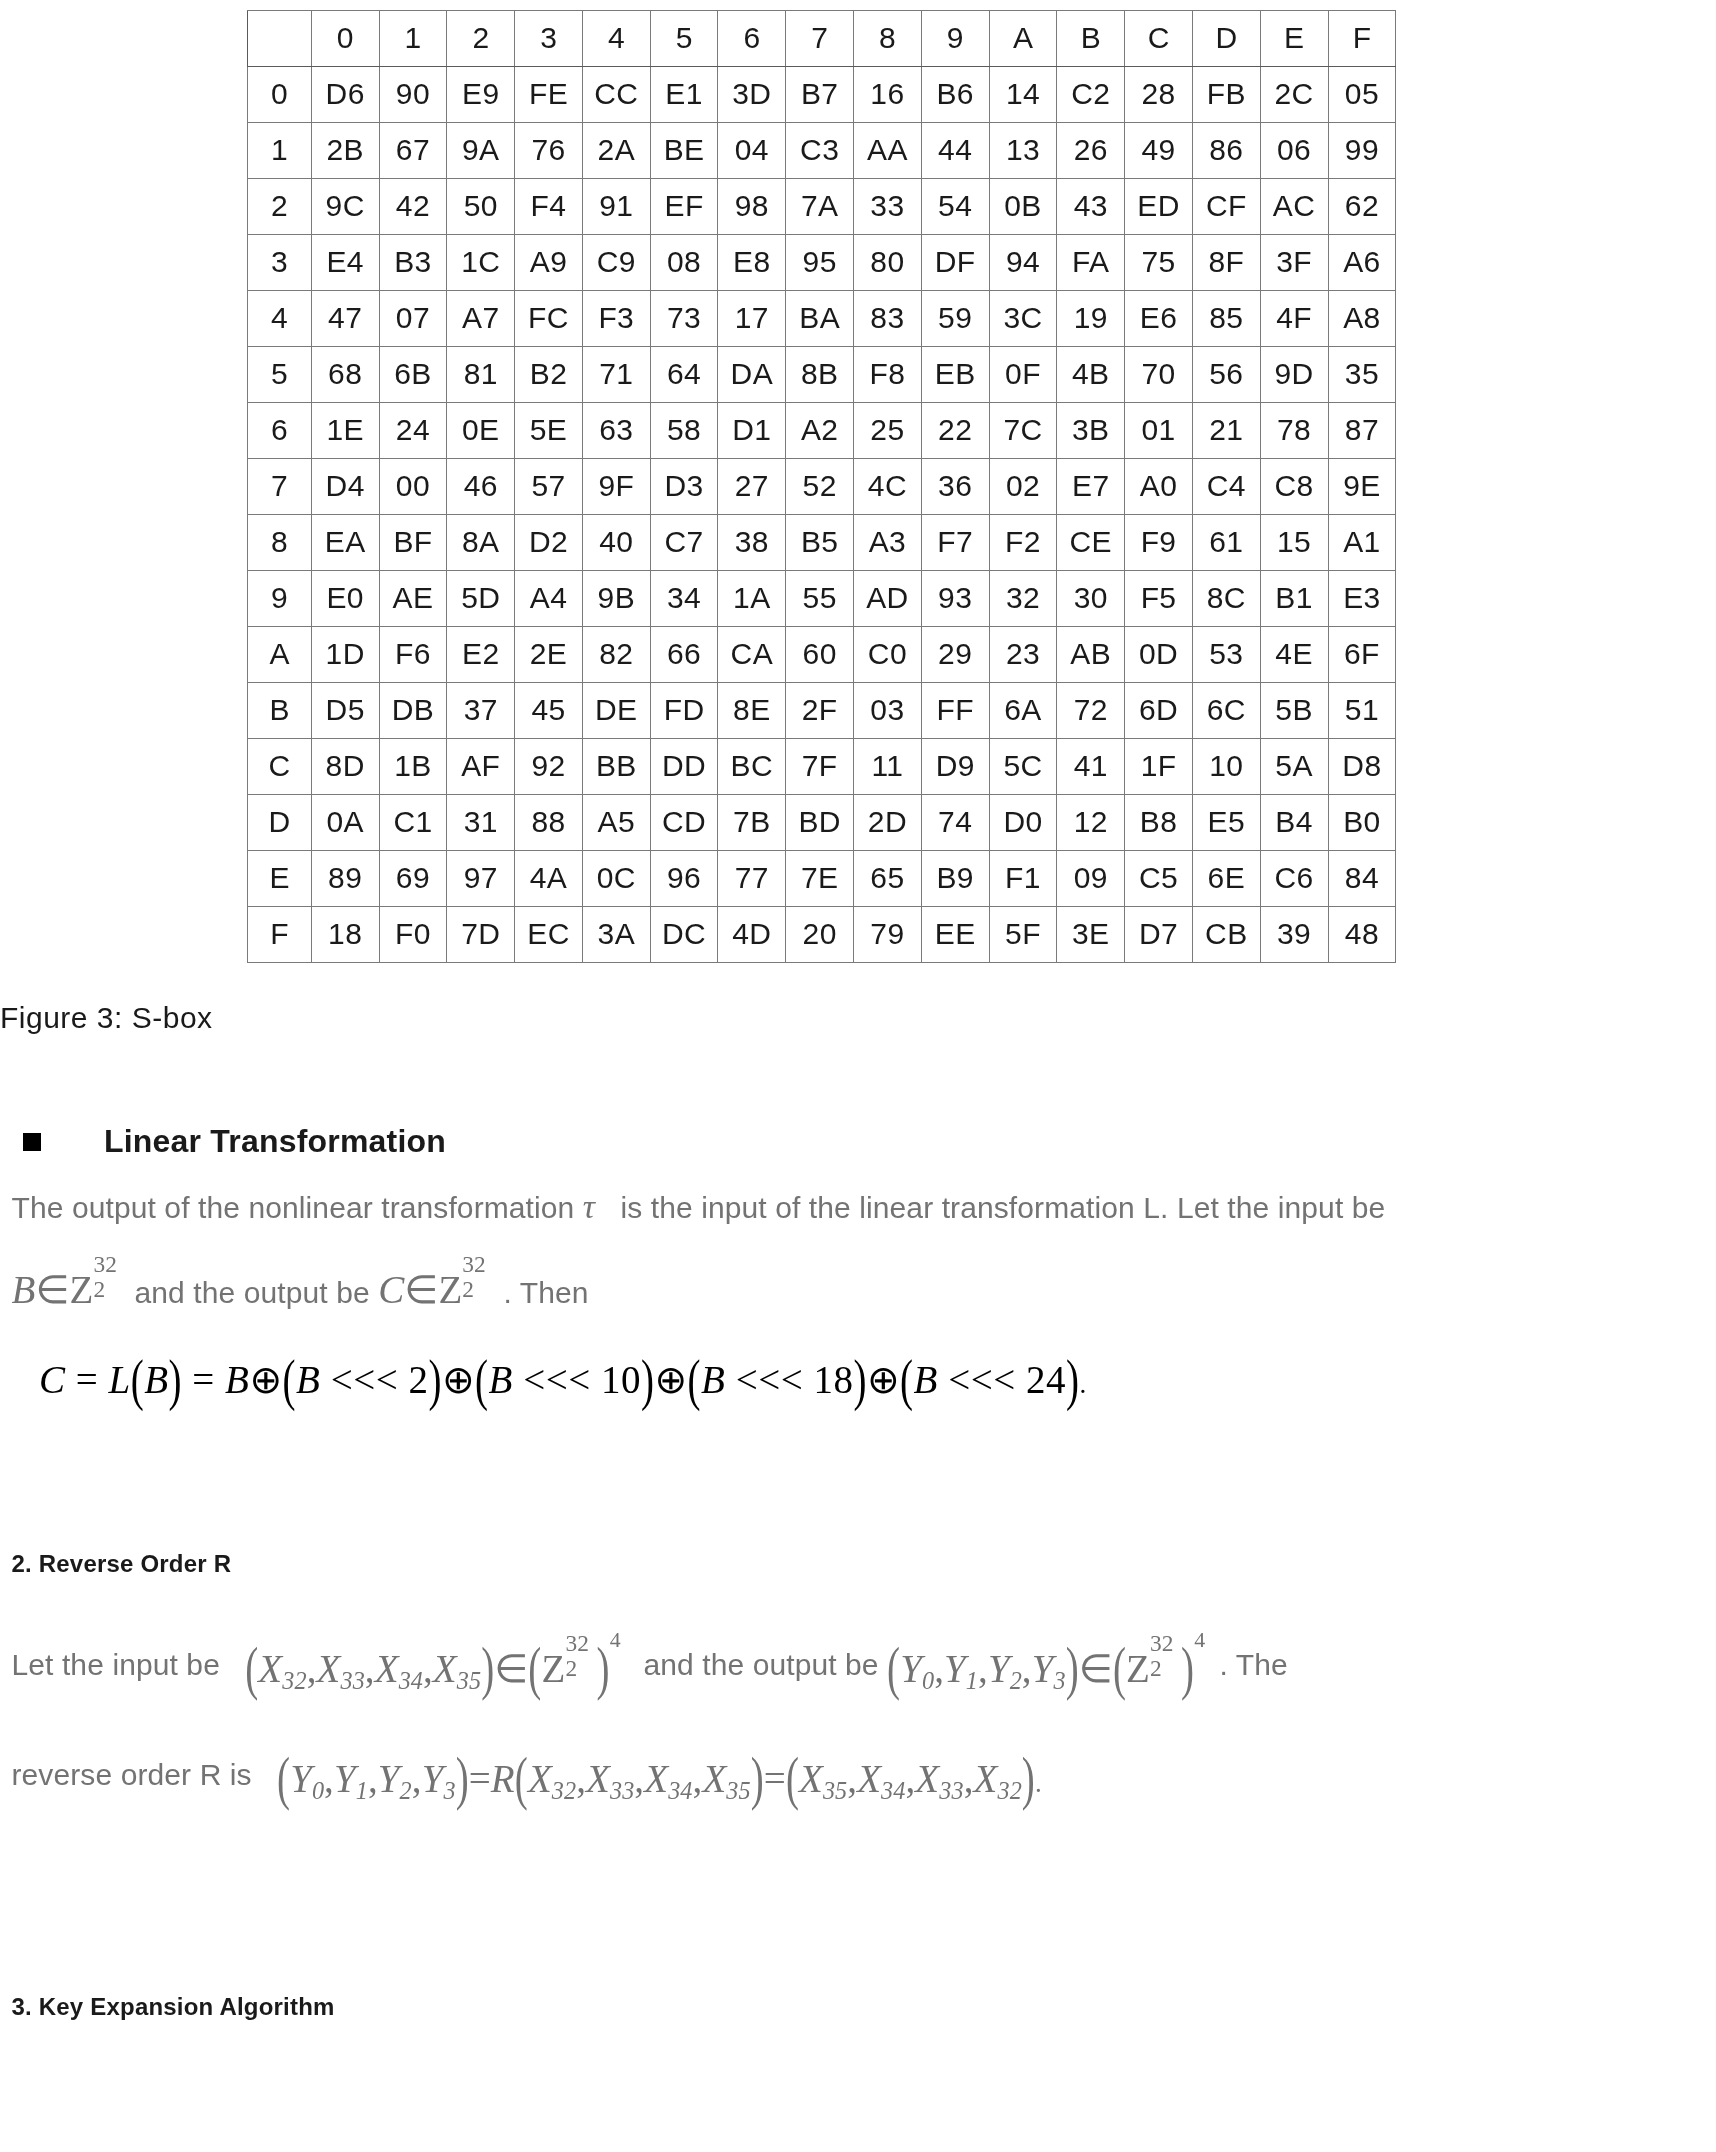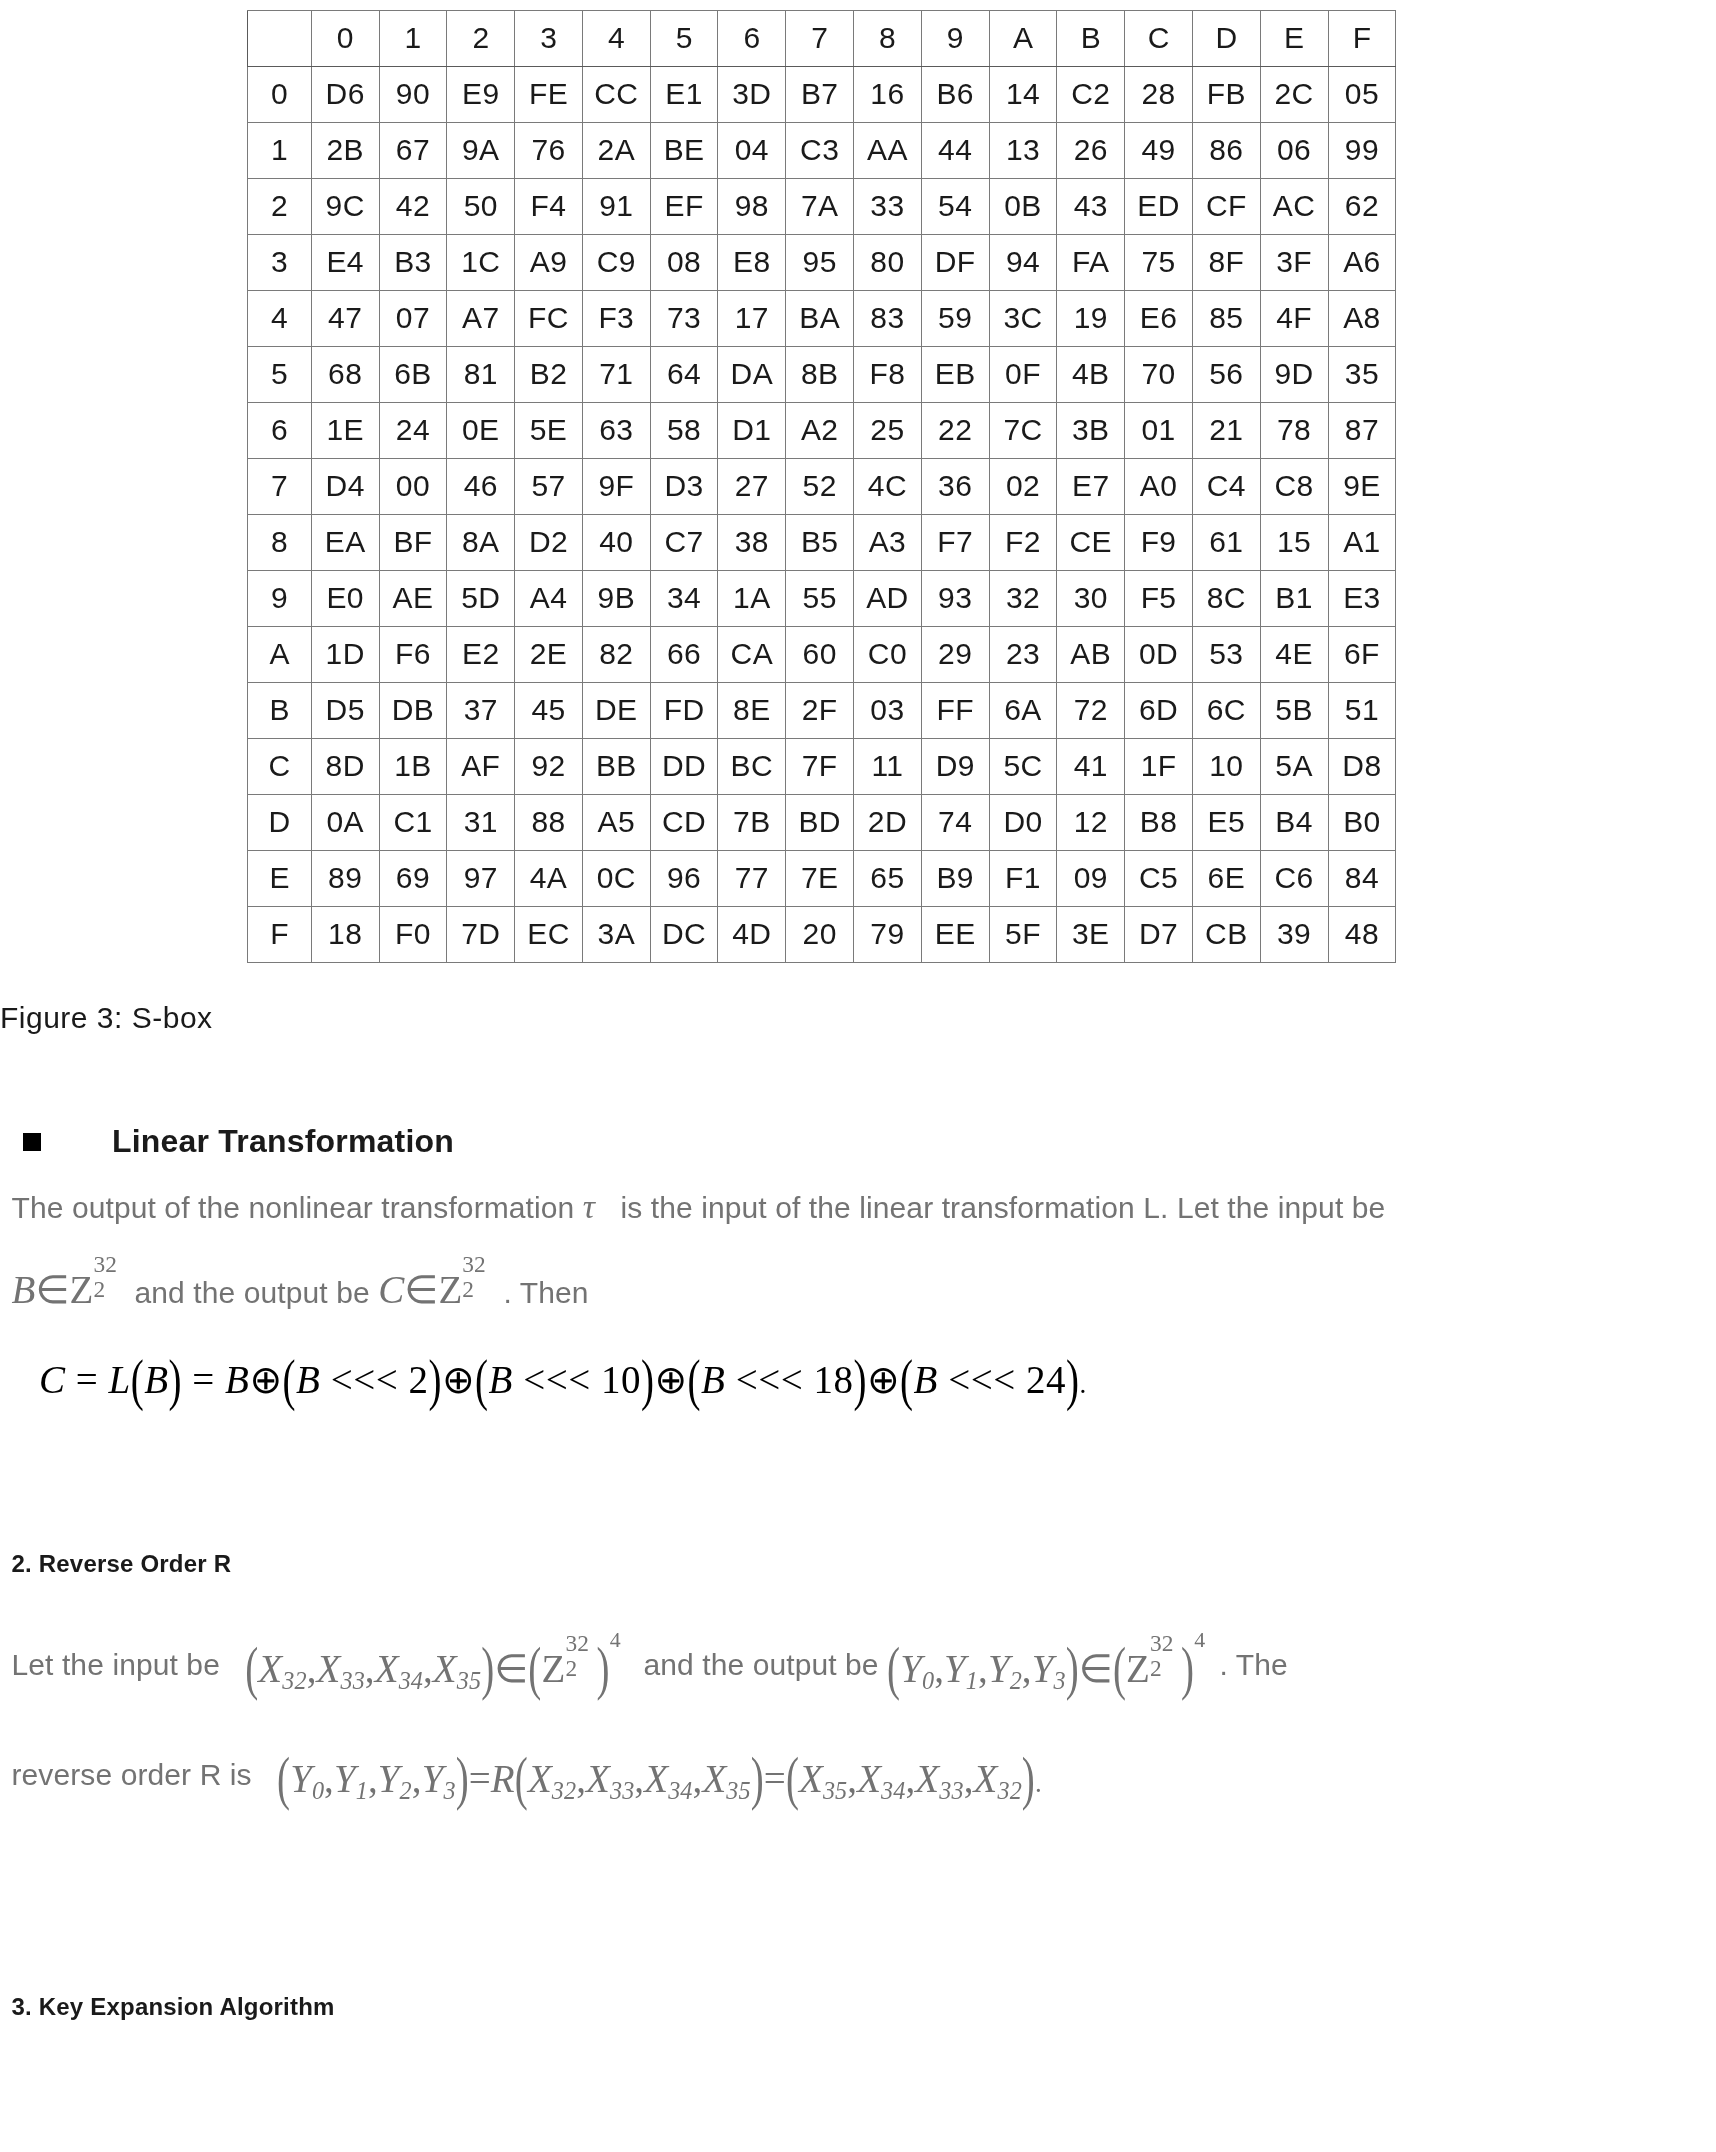--- a/index.html
+++ b/index.html
@@ -84,21 +84,21 @@
   }
 
   
   .bullet-head {
     position: absolute;
     left: 23px;
     top: 1123px;
     width: 1682px;
     display: flex;
     align-items: center;
-    gap: 8px;
+    gap: 0;
   }
   .bullet-sq {
     display: inline-block;
     width: 18px;
     height: 18px;
     background: #000000;
     margin-right: 63px;
     flex: none;
   }
   .bullet-label {

